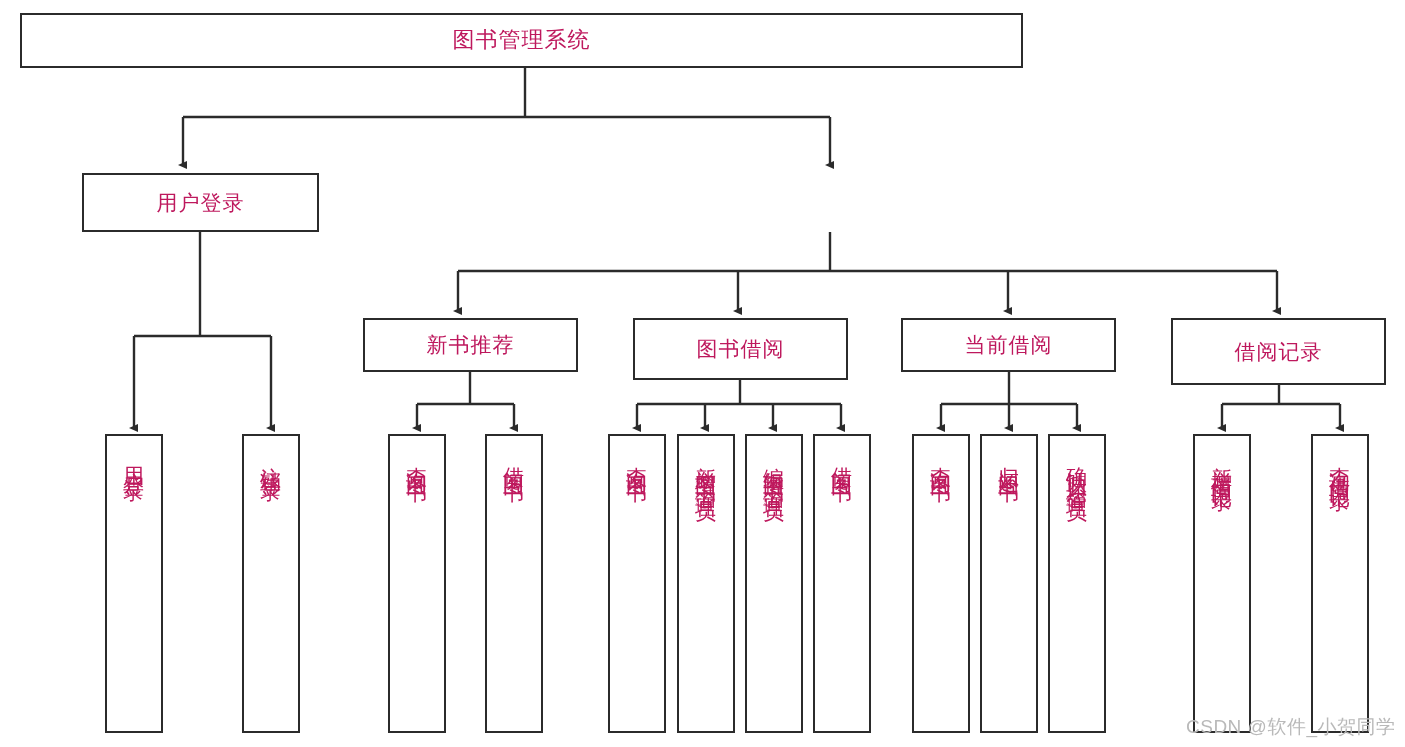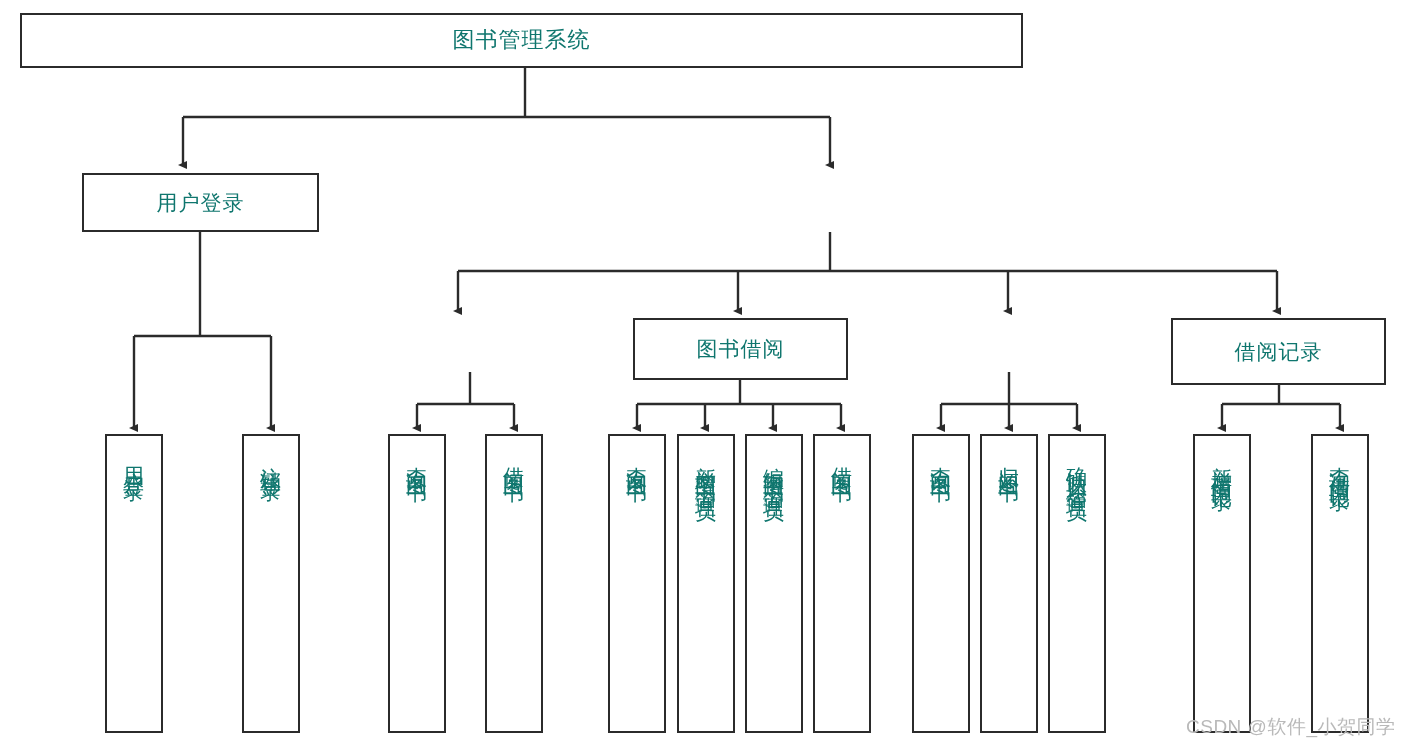--- a/index.html
+++ b/index.html
@@ -18,21 +18,21 @@
     overflow: hidden;
   }
   .node {
     position: absolute;
     box-sizing: border-box;
     border: 2px solid #2b2b2b;
     background: #ffffff;
     display: flex;
     align-items: center;
     justify-content: center;
-    color: #0f766e;
+    color: #be185d;
     text-align: center;
   }
   .node.h {
     font-size: 21px;
     line-height: 1.2;
     letter-spacing: 1px;
   }
   .node.v {
     font-size: 21px;
     letter-spacing: 1px;
@@ -122,22 +122,28 @@
   </svg>
 
   <div class="node h root" style="left:20px; top:13px; width:1003px; height:55px;">
     <span>图书管理系统</span>
   </div>
 
   <div class="node h" style="left:82px; top:173px; width:237px; height:59px;">
     <span>用户登录</span>
   </div>
 
+  <div class="node h" style="left:363px; top:318px; width:215px; height:54px;">
+    <span>新书推荐</span>
+  </div>
   <div class="node h" style="left:633px; top:318px; width:215px; height:62px;">
     <span>图书借阅</span>
+  </div>
+  <div class="node h" style="left:901px; top:318px; width:215px; height:54px;">
+    <span>当前借阅</span>
   </div>
   <div class="node h" style="left:1171px; top:318px; width:215px; height:67px;">
     <span>借阅记录</span>
   </div>
 
   <div class="node v" style="left:105px; top:434px; width:58px; height:299px;">
     <span class="vtext">用户登录</span>
   </div>
   <div class="node v" style="left:242px; top:434px; width:58px; height:299px;">
     <span class="vtext">注销登录</span>

